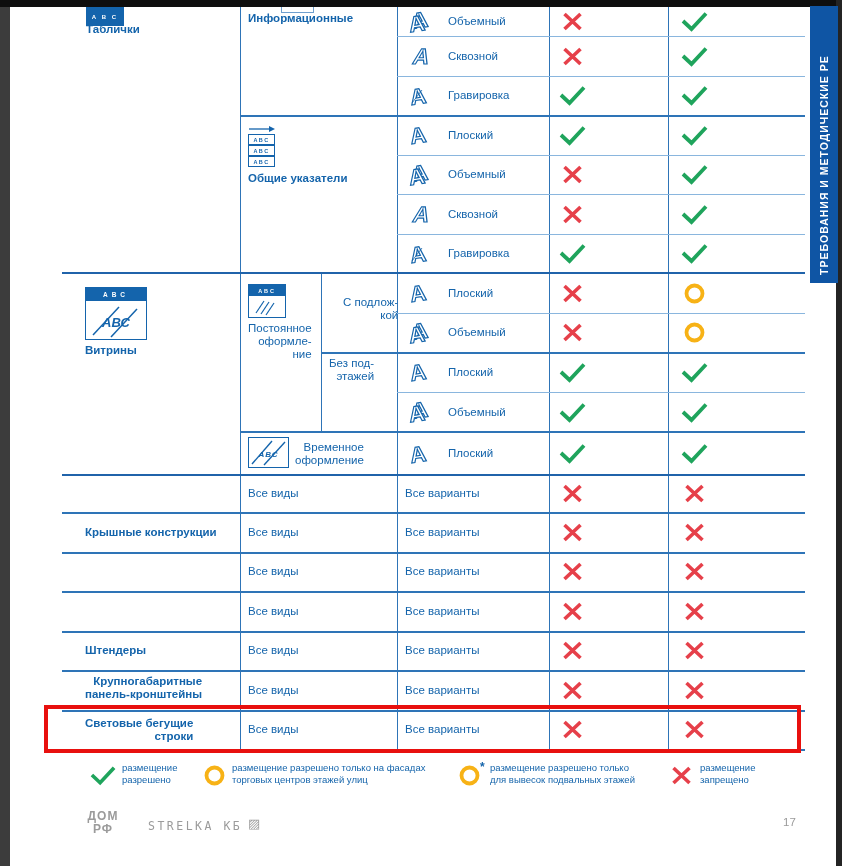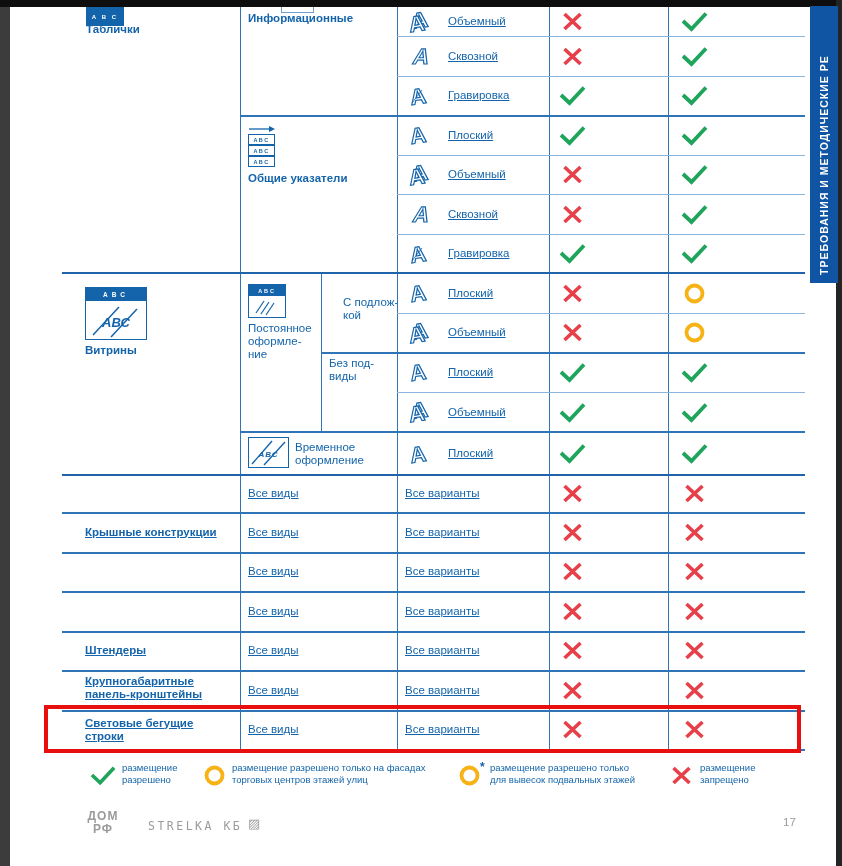--- a/index.html
+++ b/index.html
@@ -8,23 +8,23 @@
   .abs{position:absolute;}
   .topbar{left:0;top:0;width:842px;height:7px;background:#0e0e0e;}
   .page{left:10px;top:7px;width:826px;height:859px;background:#ffffff;}
   .right-edge{left:836px;top:0;width:6px;height:866px;background:#242424;}
   .banner{left:810px;top:6px;width:28px;height:277px;background:#0f55a4;overflow:hidden;z-index:6;}
   .banner-text{position:absolute;left:0;top:0;width:28px;height:277px;writing-mode:vertical-rl;
                transform:rotate(180deg);color:#ffffff;font-size:10.5px;font-weight:bold;
                letter-spacing:1px;line-height:28px;white-space:nowrap;padding-top:8px;box-sizing:border-box;}
   #overlay{left:0;top:0;width:842px;height:866px;z-index:2;}
   .blue{color:#1464ab;}
-  .lbl{color:#1464ab;font-size:11.5px;line-height:13px;white-space:pre-line;}
+  .lbl{color:#1464ab;font-size:11.5px;line-height:13px;white-space:pre-line;text-align:right;}
   .bold{font-weight:bold;}
-  .vc{display:flex;align-items:center;text-decoration:underline;}
+  .vc{display:flex;align-items:center;}
   .hc{display:flex;align-items:center;justify-content:center;}
   .legend-text{color:#1464ab;font-size:9.5px;line-height:12px;white-space:pre-line;}
   .highlight-rect{left:44px;top:705px;width:757px;height:48px;border:4px solid #e8100e;
                   box-sizing:border-box;z-index:5;background:transparent;}
   .logo{left:85px;top:810px;width:36px;text-align:center;font-weight:800;font-size:12px;
         line-height:13px;letter-spacing:1px;color:#9b9b9b;}
   .studio{left:148px;top:819px;font-family:"DejaVu Sans Mono",monospace;font-size:11.5px;
           letter-spacing:2.5px;color:#9b9b9b;}
   .pattern{left:248px;top:816px;font-size:13px;color:#9b9b9b;}
   .pagenum{left:783px;top:816px;font-size:11.5px;color:#9b9b9b;}
@@ -96,21 +96,21 @@
         <line x1="4" y1="27" x2="24" y2="4" stroke="#1464ac" stroke-width="1.4"></line>
         <line x1="16" y1="28" x2="37" y2="5" stroke="#1464ac" stroke-width="1.4"></line>
       </svg>
     </div>
     <div class="abs lbl" style="left:295px;top:441px;">Временное
 оформление</div>
 
     <div class="abs lbl" style="left:329px;top:296px;margin-left:14px;">С подлож-
 кой</div>
     <div class="abs lbl" style="left:329px;top:357px;">Без под-
-виды</div>
+этажей</div>
 
     <div class="abs highlight-rect"></div>
 
     <div class="abs logo">
       <div>ДОМ</div>
       <div>РФ</div>
     </div>
     <div class="abs studio">STRELKA КБ</div>
     <div class="abs pattern">▨</div>
     <div class="abs pagenum">17</div>

